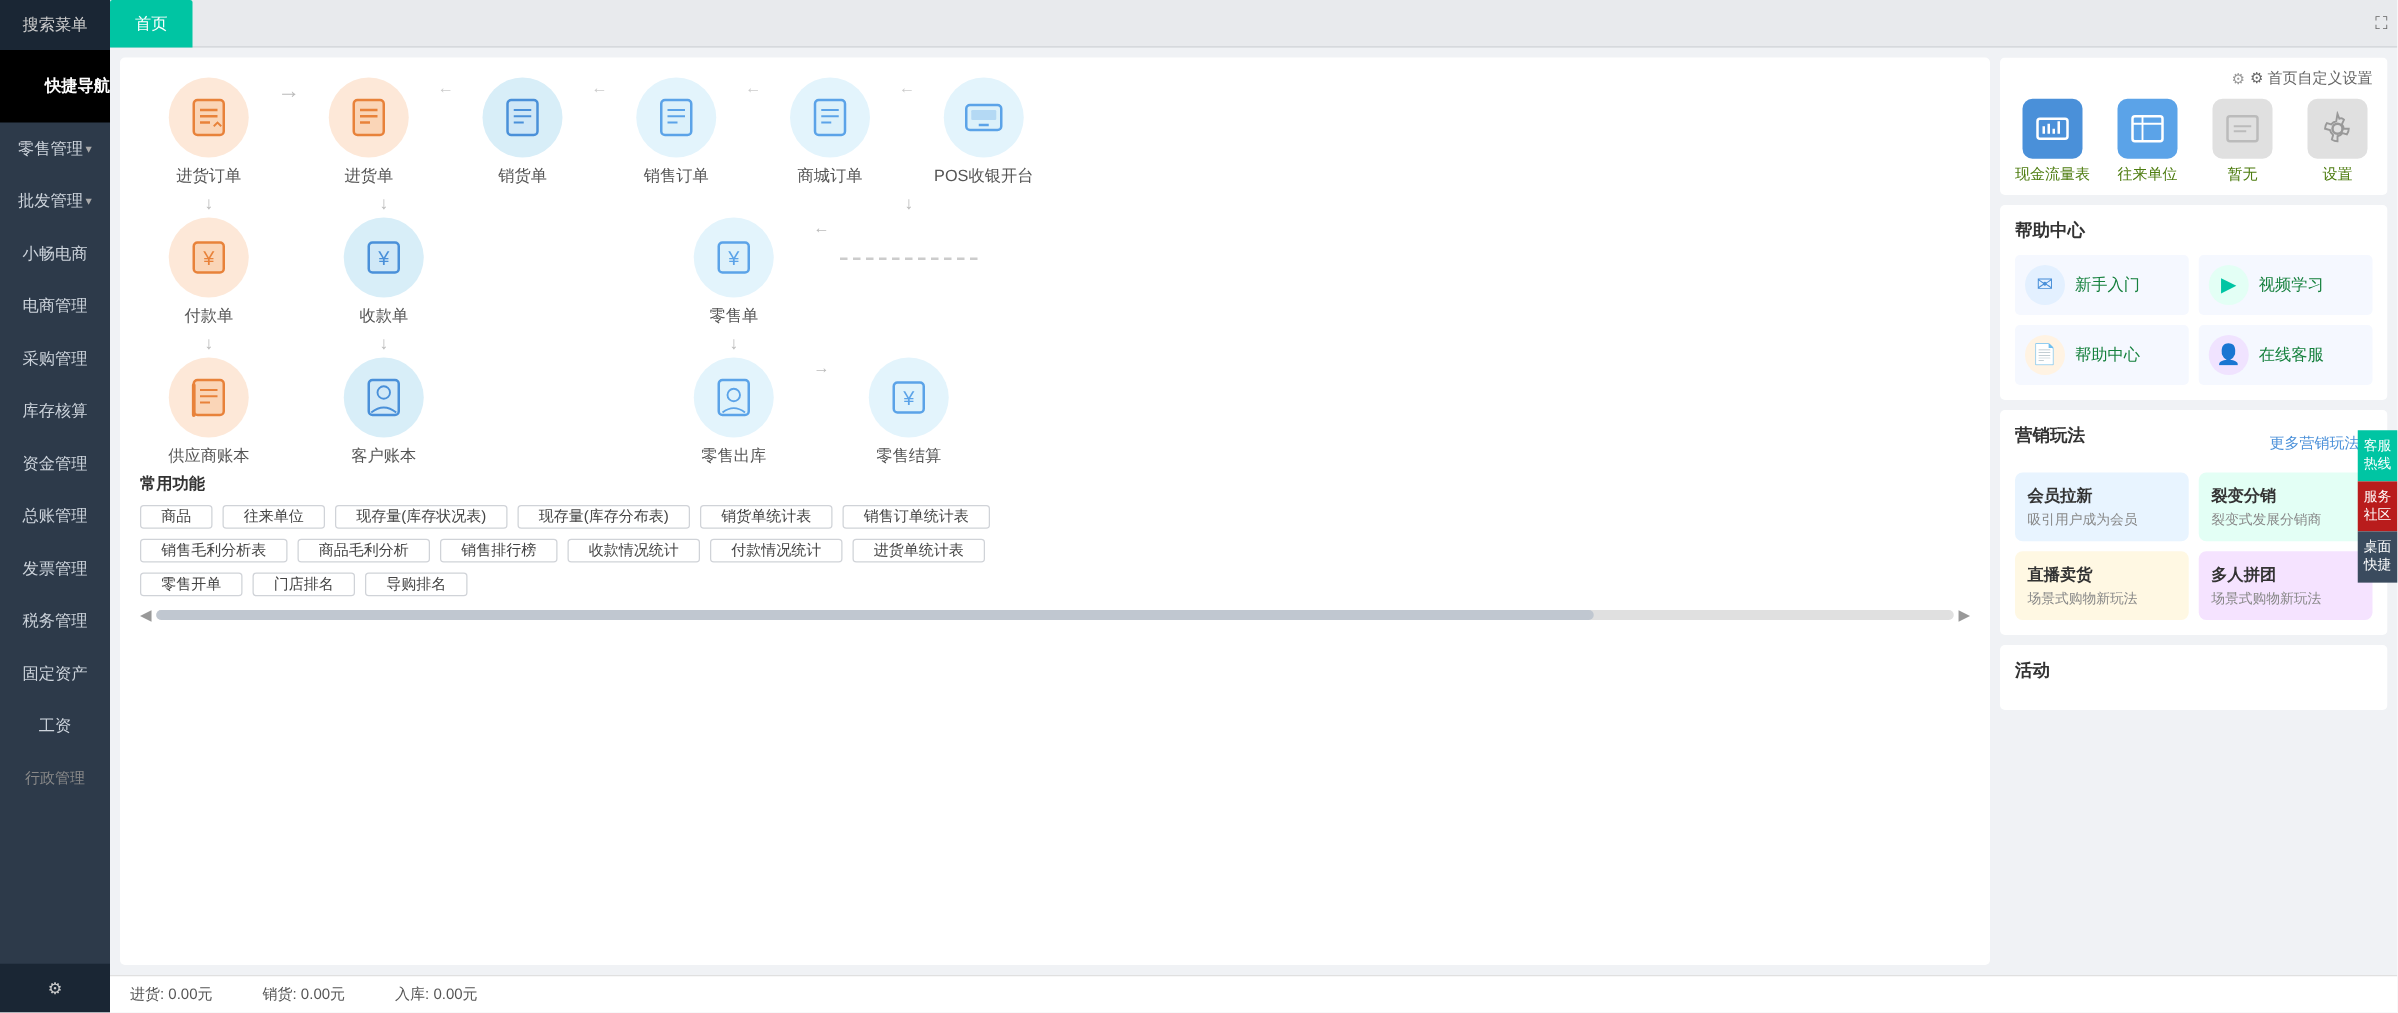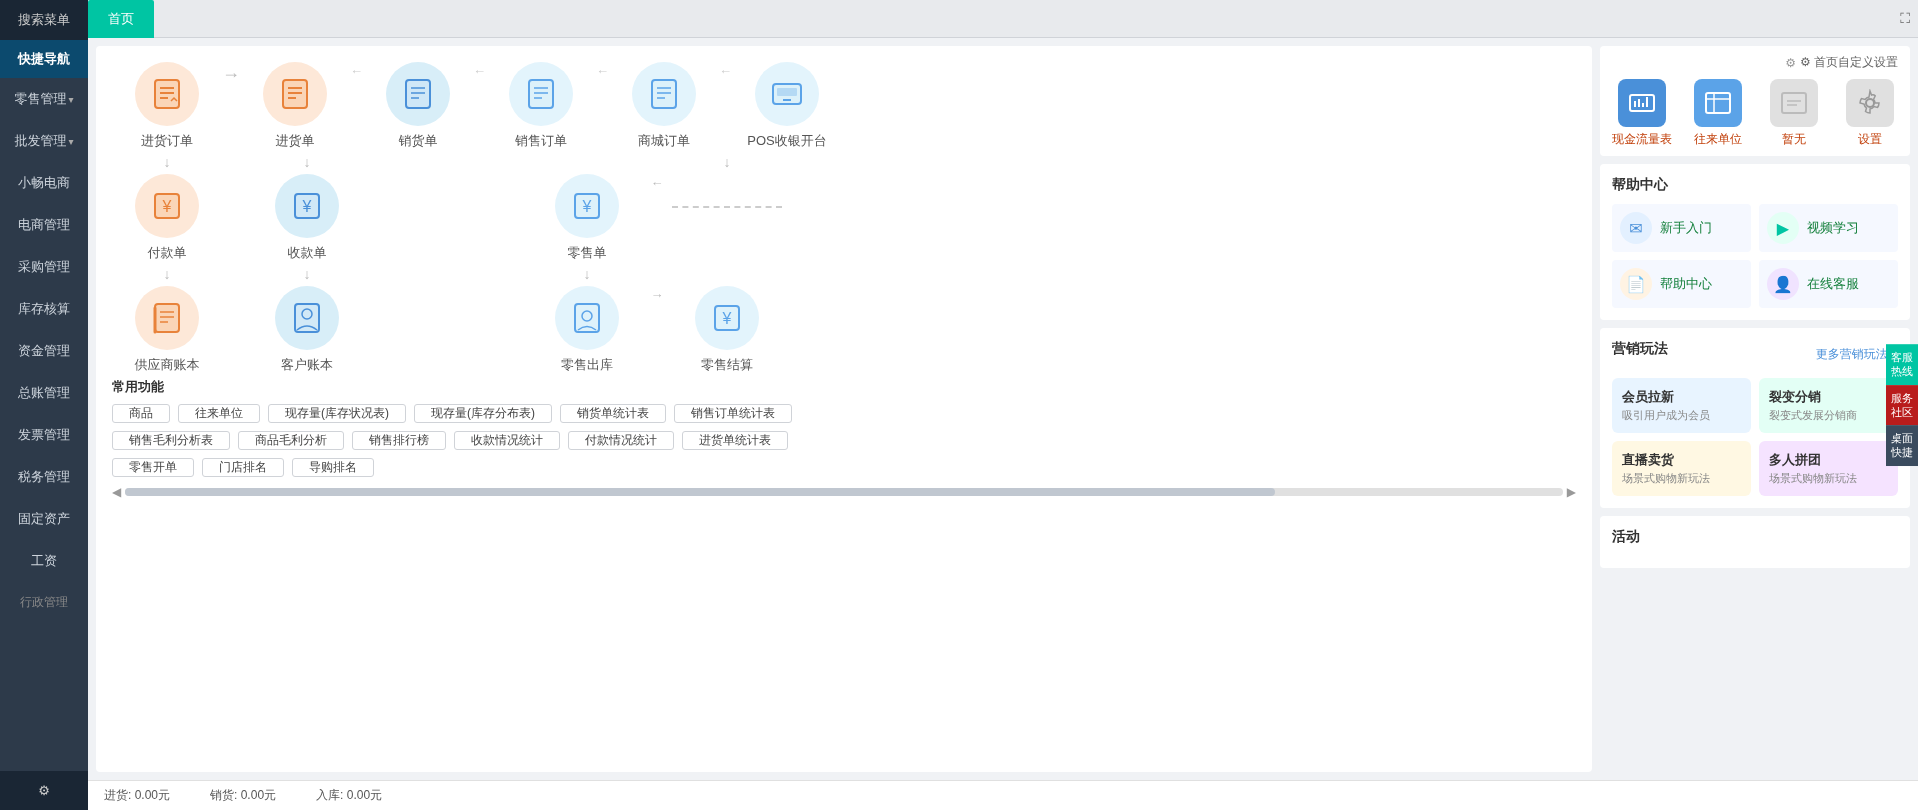--- a/index.html
+++ b/index.html
@@ -21,24 +21,24 @@
       padding: 10px 8px;
       font-size: 13px;
       cursor: pointer;
       text-align: center;
       height: 40px;
       display: flex;
       align-items: center;
       justify-content: center;
     }
     .sidebar-nav-header {
-      background: #0c4a6e;
+      background: #000000;
       color: #fff;
-      text-align: center;
-      padding: 10px 0;
+      text-align: right;
+      padding: 20px 0;
       font-size: 13px;
       font-weight: bold;
     }
     .sidebar-item {
       color: #cdd4dc;
       padding: 12px 0;
       text-align: center;
       cursor: pointer;
       font-size: 13px;
       display: flex;
@@ -156,21 +156,21 @@
       border-radius: 8px;
       display: flex;
       align-items: center;
       justify-content: center;
       font-size: 22px;
     }
     .quick-icon-box.blue { background: #4a90d9; color: #fff; }
     .quick-icon-box.blue2 { background: #5ba3e8; color: #fff; }
     .quick-icon-box.gray { background: #e0e0e0; color: #999; }
     .quick-icon-box.gear { background: #e0e0e0; color: #999; }
-    .quick-icon-label { font-size: 12px; color: #c2410c; text-align: left; }
+    .quick-icon-label { font-size: 12px; color: #4d7c0f; text-align: left; }
 
     
     .help-center {
       background: #fff;
       border-radius: 4px;
       padding: 12px;
     }
     .section-title { font-size: 14px; font-weight: bold; color: #333; margin-bottom: 10px; }
     .help-grid {
       display: grid;

